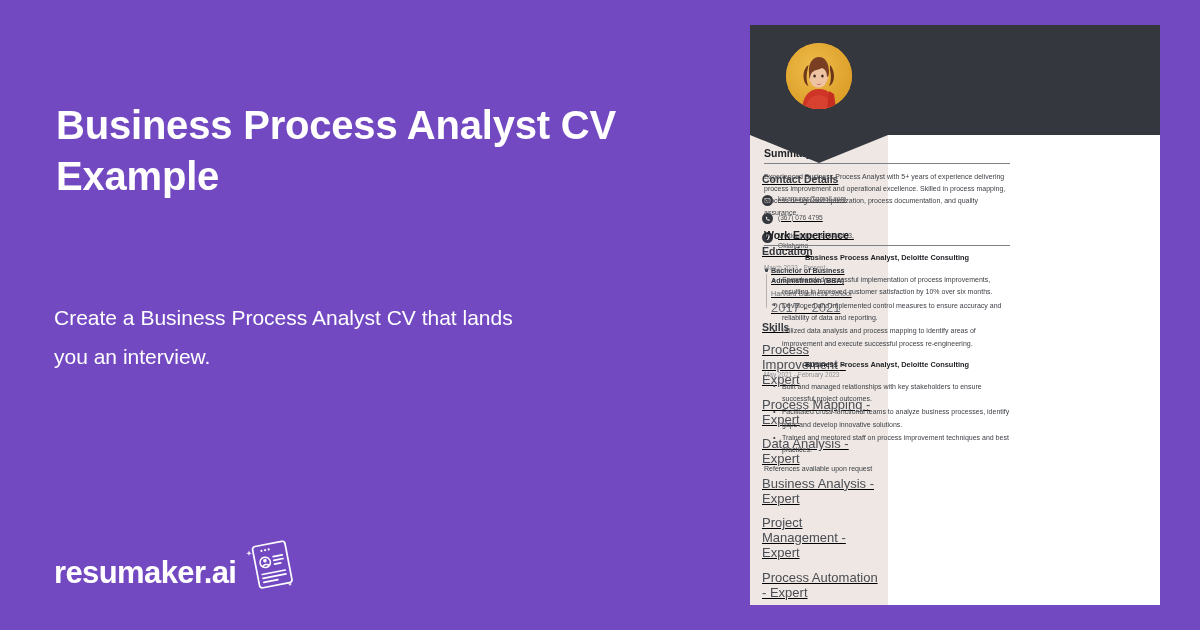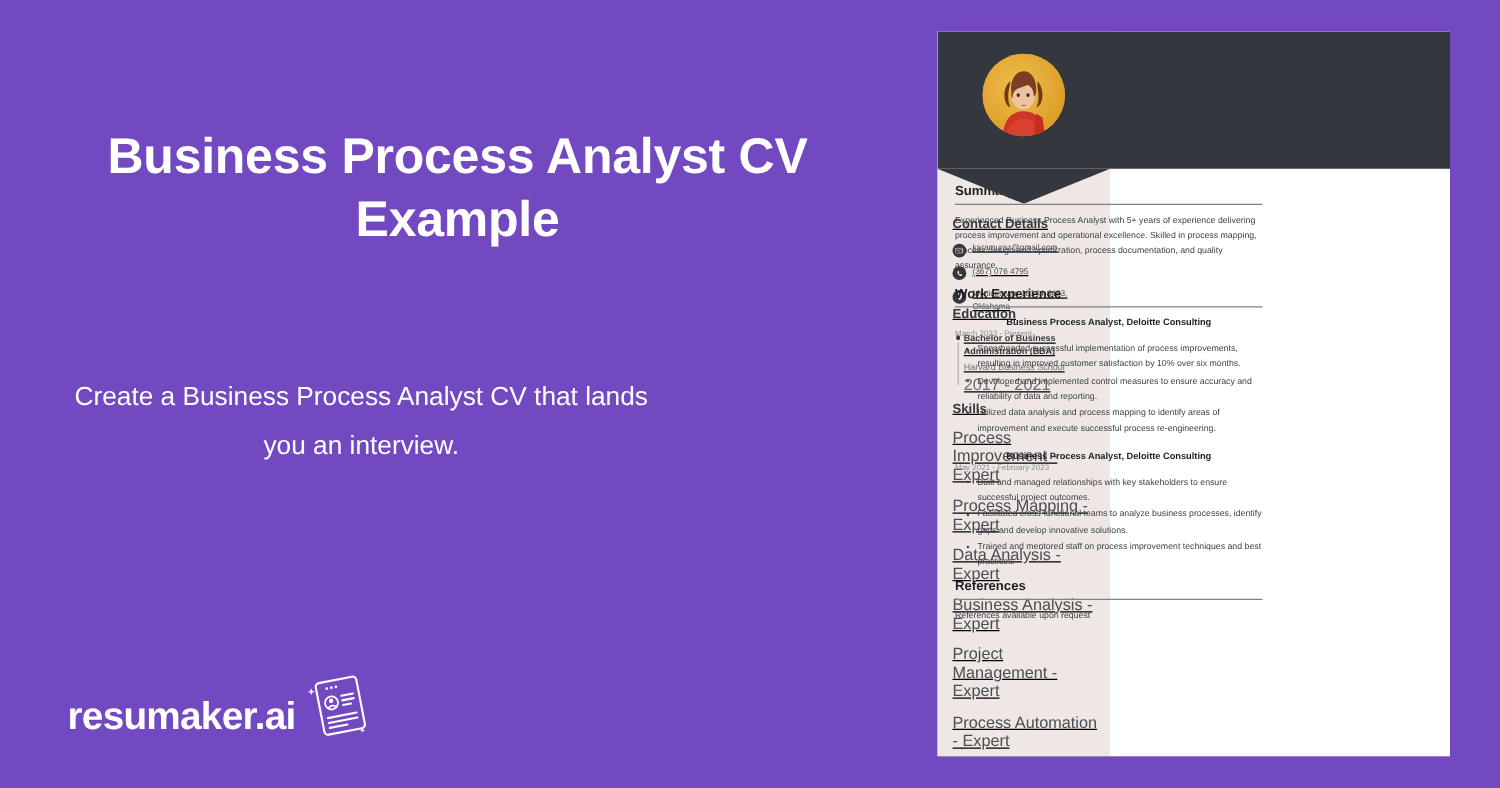--- a/index.html
+++ b/index.html
@@ -13,21 +13,21 @@
   body {
     font-family: "Liberation Sans", sans-serif;
     background: #7349c2;
     position: relative;
   }
 
   
   #promo-panel {
     position: absolute;
     left: 0; top: 0;
-    width: 750px; height: 630px; text-align: center;
+    width: 750px; height: 630px;
   }
 
   #promo-headline {
     position: absolute;
     left: 56px;
     top: 100px;
     width: 620px;
     color: #ffffff;
     font-size: 40px;
     font-weight: bold;
@@ -437,17 +437,16 @@
       <div class="job-dates">May 2021 - February 2023</div>
       <ul class="job-bullets">
         <li>Built and managed relationships with key stakeholders to ensure successful project outcomes.</li>
         <li>Facilitated cross-functional teams to analyze business processes, identify gaps and develop innovative solutions.</li>
         <li>Trained and mentored staff on process improvement techniques and best practices.</li>
       </ul>
     </div>
   </div>
 
   <div class="main-section" style="top:438px">
-    <div class="main-heading">References</div>
     <div class="main-para">References available upon request</div>
   </div>
 
 </div>
 
 </body></html>

